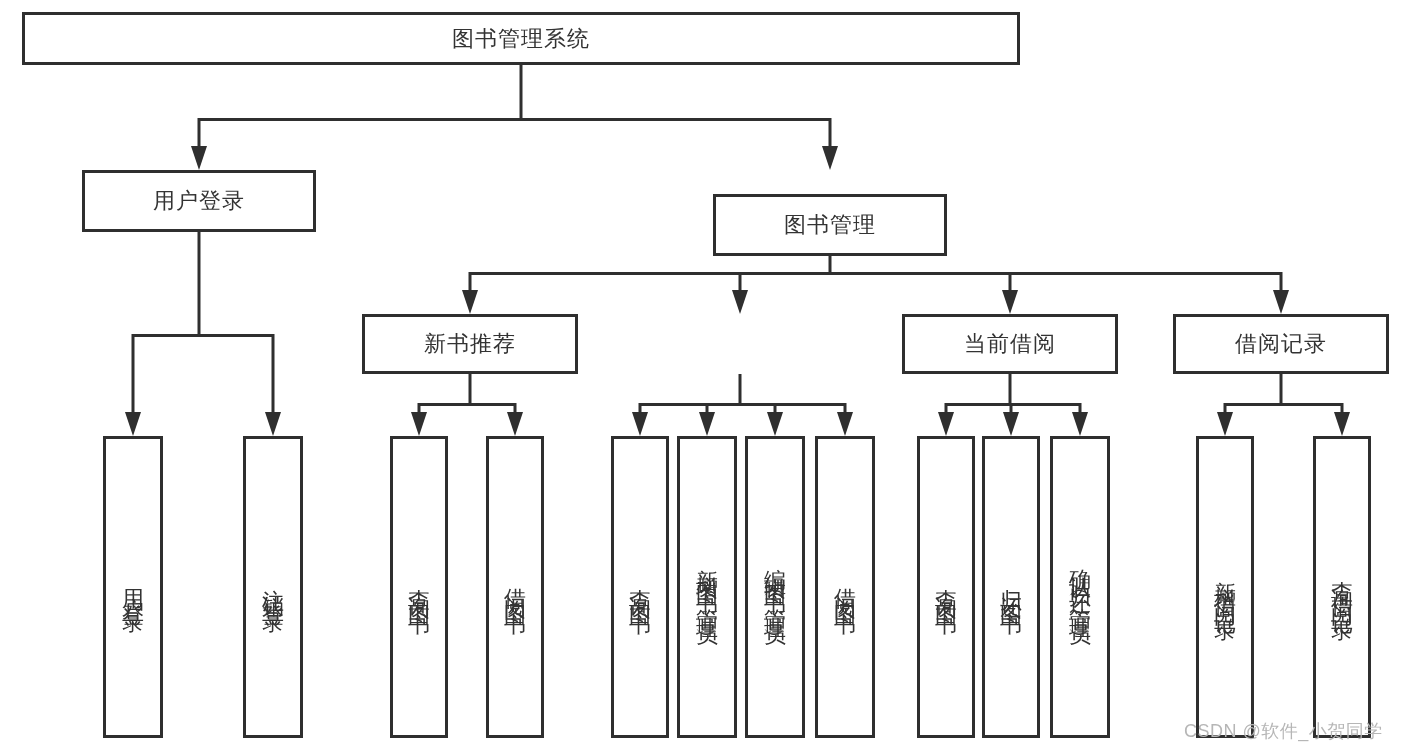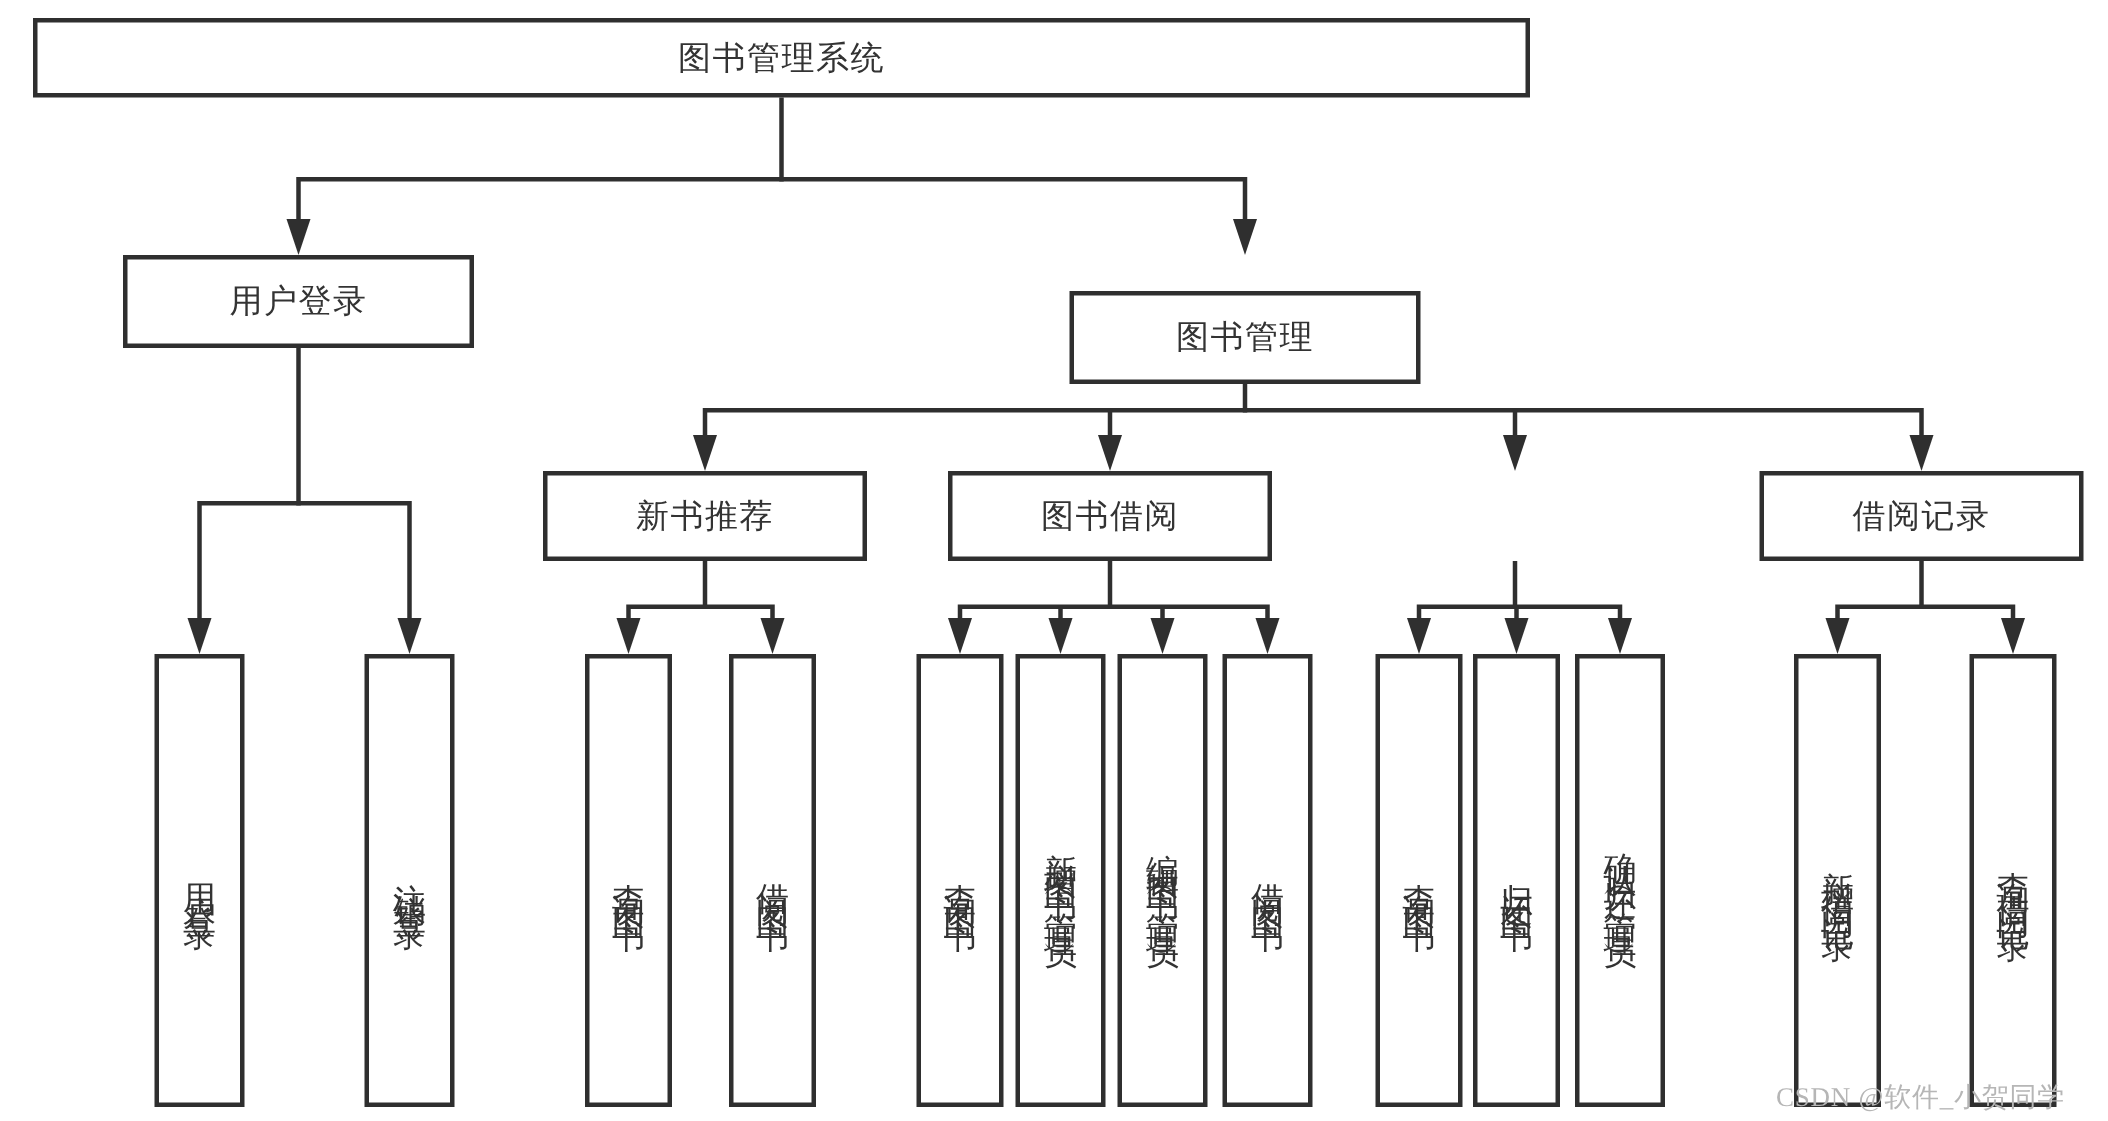--- a/index.html
+++ b/index.html
@@ -7,21 +7,20 @@
     padding: 0;
     background: #ffffff;
     font-family: "Liberation Sans", "DejaVu Sans", sans-serif;
   }
   #canvas {
     position: relative;
     width: 1405px;
     height: 747px;
     background: #ffffff;
     overflow: hidden;
-    font-family: Liberation Serif, serif;
   }
   #wires {
     position: absolute;
     left: 0;
     top: 0;
     z-index: 1;
   }
   .box-h {
     position: absolute;
     box-sizing: border-box;
@@ -152,22 +151,22 @@
   <div class="box-h n-l2a">
     <span>用户登录</span>
   </div>
   <div class="box-h n-l2b">
     <span>图书管理</span>
   </div>
 
   <div class="box-h n-l3a">
     <span>新书推荐</span>
   </div>
-  <div class="box-h n-l3b">
-    <span>图书借阅</span>
+  <div class="box-h n-l3c">
+    <span>当前借阅</span>
   </div>
   <div class="box-h n-l3d">
     <span>借阅记录</span>
   </div>
 
   <div class="box-v lf1">
     <span class="vtext">用户登录</span>
   </div>
   <div class="box-v lf2">
     <span class="vtext">注销登录</span>

